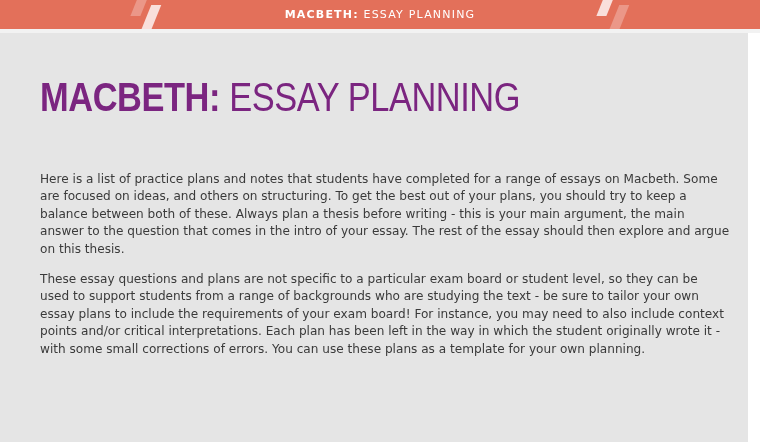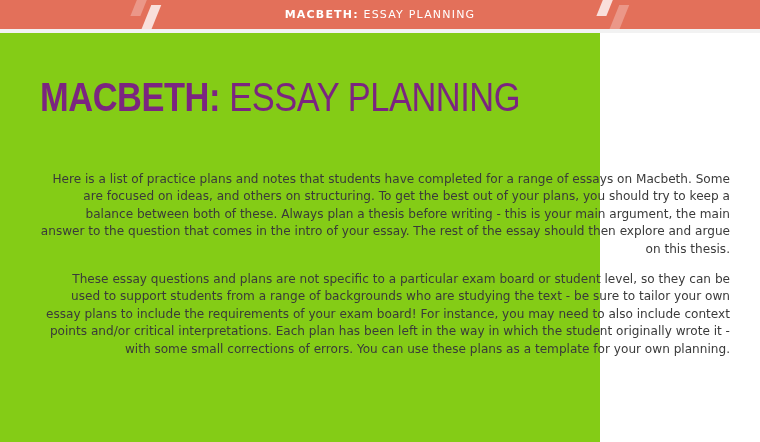--- a/index.html
+++ b/index.html
@@ -5,23 +5,23 @@
     html, body {
       margin: 0;
       padding: 0;
       width: 760px;
       height: 442px;
       overflow: hidden;
       background: #ffffff;
     }
     .page {
       position: relative;
-      width: 600px;
+      width: 748px;
       height: 442px;
-      background: #84cc16;
+      background: #e5e5e5;
     }
     .header-bar {
       position: absolute;
       left: 0; top: 0;
       width: 760px;
       height: 29px;
       background: #e3705a;
       overflow: hidden;
     }
     .header-shadow {
@@ -74,21 +74,20 @@
       left: 40px;
       top: 171px;
       width: 690px;
       color: #3a3a3a;
       font-family: "DejaVu Sans", sans-serif;
       font-size: 12.1px;
       line-height: 17.4px;
     }
     .body-text p {
       margin: 0 0 13px 0;
-      text-align: right;
     }
   </style>
 </head>
 <body>
 
 <div class="page">
 
   <div class="header-bar">
     <div class="slash faint" style="left:134px; top:-2px; height:18px;"></div>
     <div class="slash light" style="left:146px; top:5px; height:26px;"></div>

